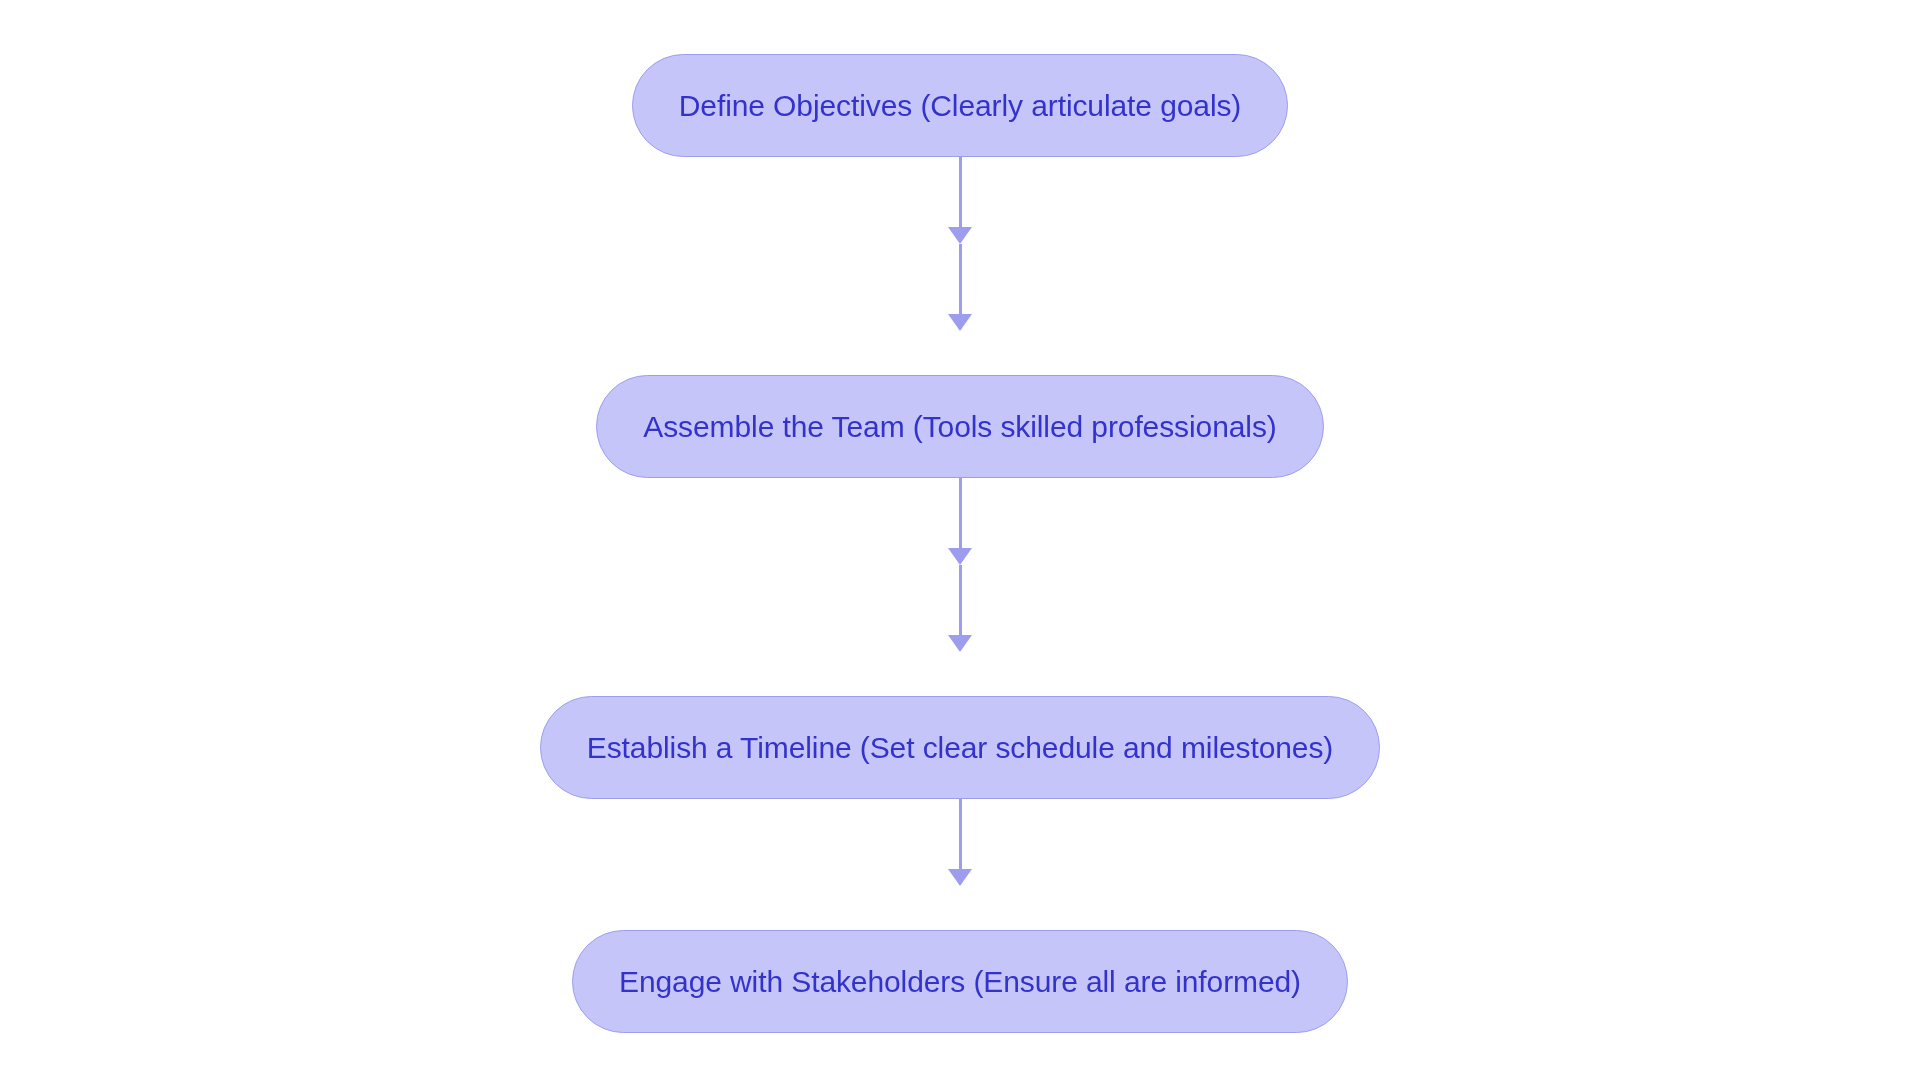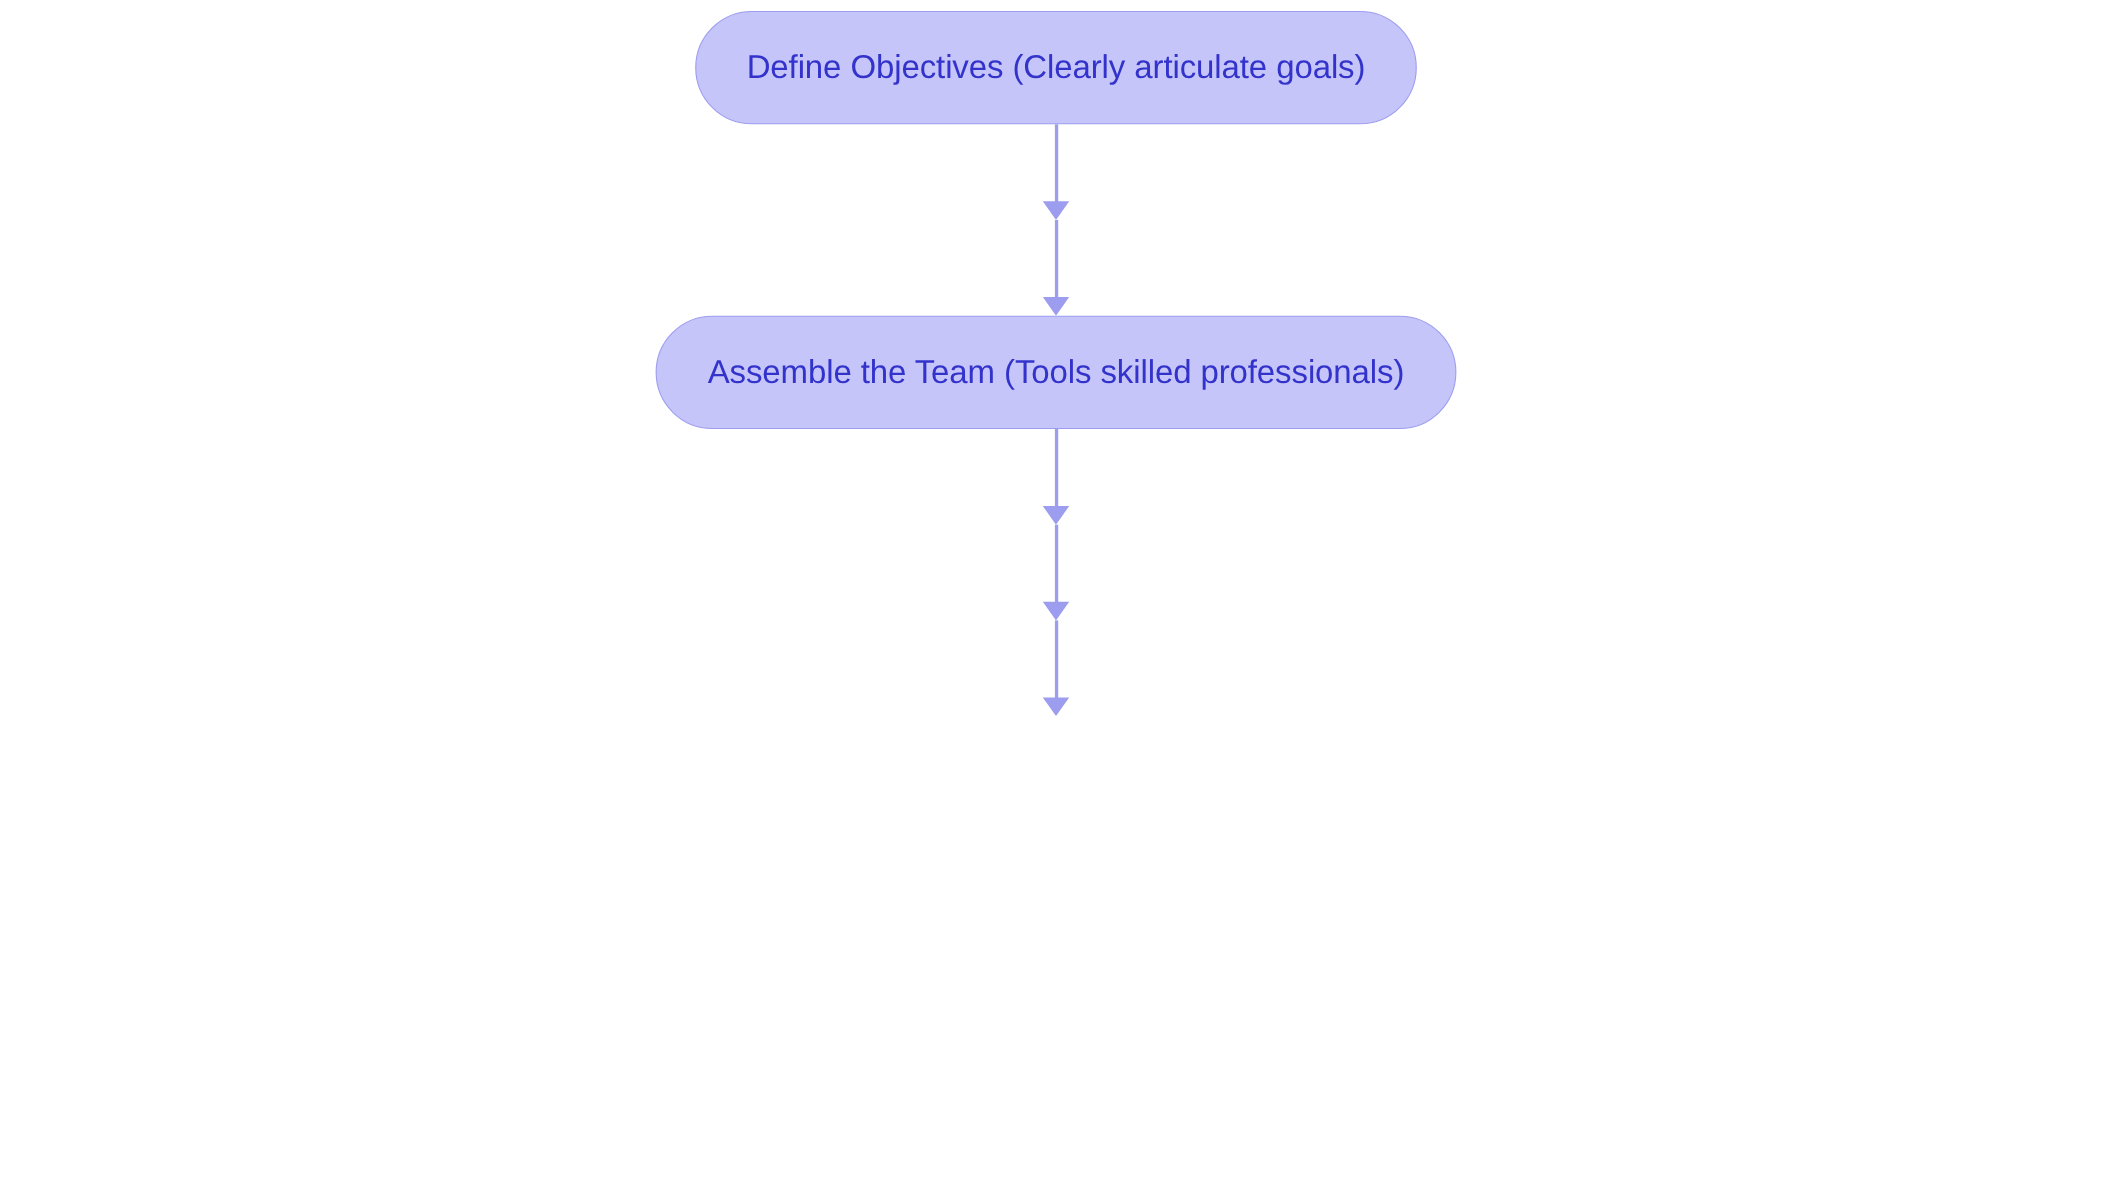--- a/index.html
+++ b/index.html
@@ -41,20 +41,21 @@
     height: 103px;
     display: flex;
     align-items: center;
     justify-content: center;
     background: #c5c5f9;
     border: 1.6px solid #9d9df0;
     border-radius: 52px;
     padding: 18px 46px;
     white-space: nowrap;
     flex: 0 0 auto;
+    margin-top: 44px;
   }
 
   .flow-node-label {
     color: #3333cc;
     font-size: 30px;
     font-family: "Liberation Sans", sans-serif;
     font-weight: 400;
     letter-spacing: -0.1px;
     line-height: 1;
     white-space: nowrap;
@@ -114,21 +115,27 @@
       <div class="connector-line"></div>
       <div class="connector-arrowhead"></div>
     </div>
 
 
     <div class="flow-connector">
       <div class="connector-line"></div>
       <div class="connector-arrowhead"></div>
     </div>
 
+    <div class="flow-node">
+      <span class="flow-node-label">Establish a Timeline (Set clear schedule and milestones)</span>
+    </div>
 
     <div class="flow-connector">
       <div class="connector-line"></div>
       <div class="connector-arrowhead"></div>
     </div>
 
+    <div class="flow-node">
+      <span class="flow-node-label">Engage with Stakeholders (Ensure all are informed)</span>
+    </div>
 
   </div>
 </div>
 
 </body></html>

